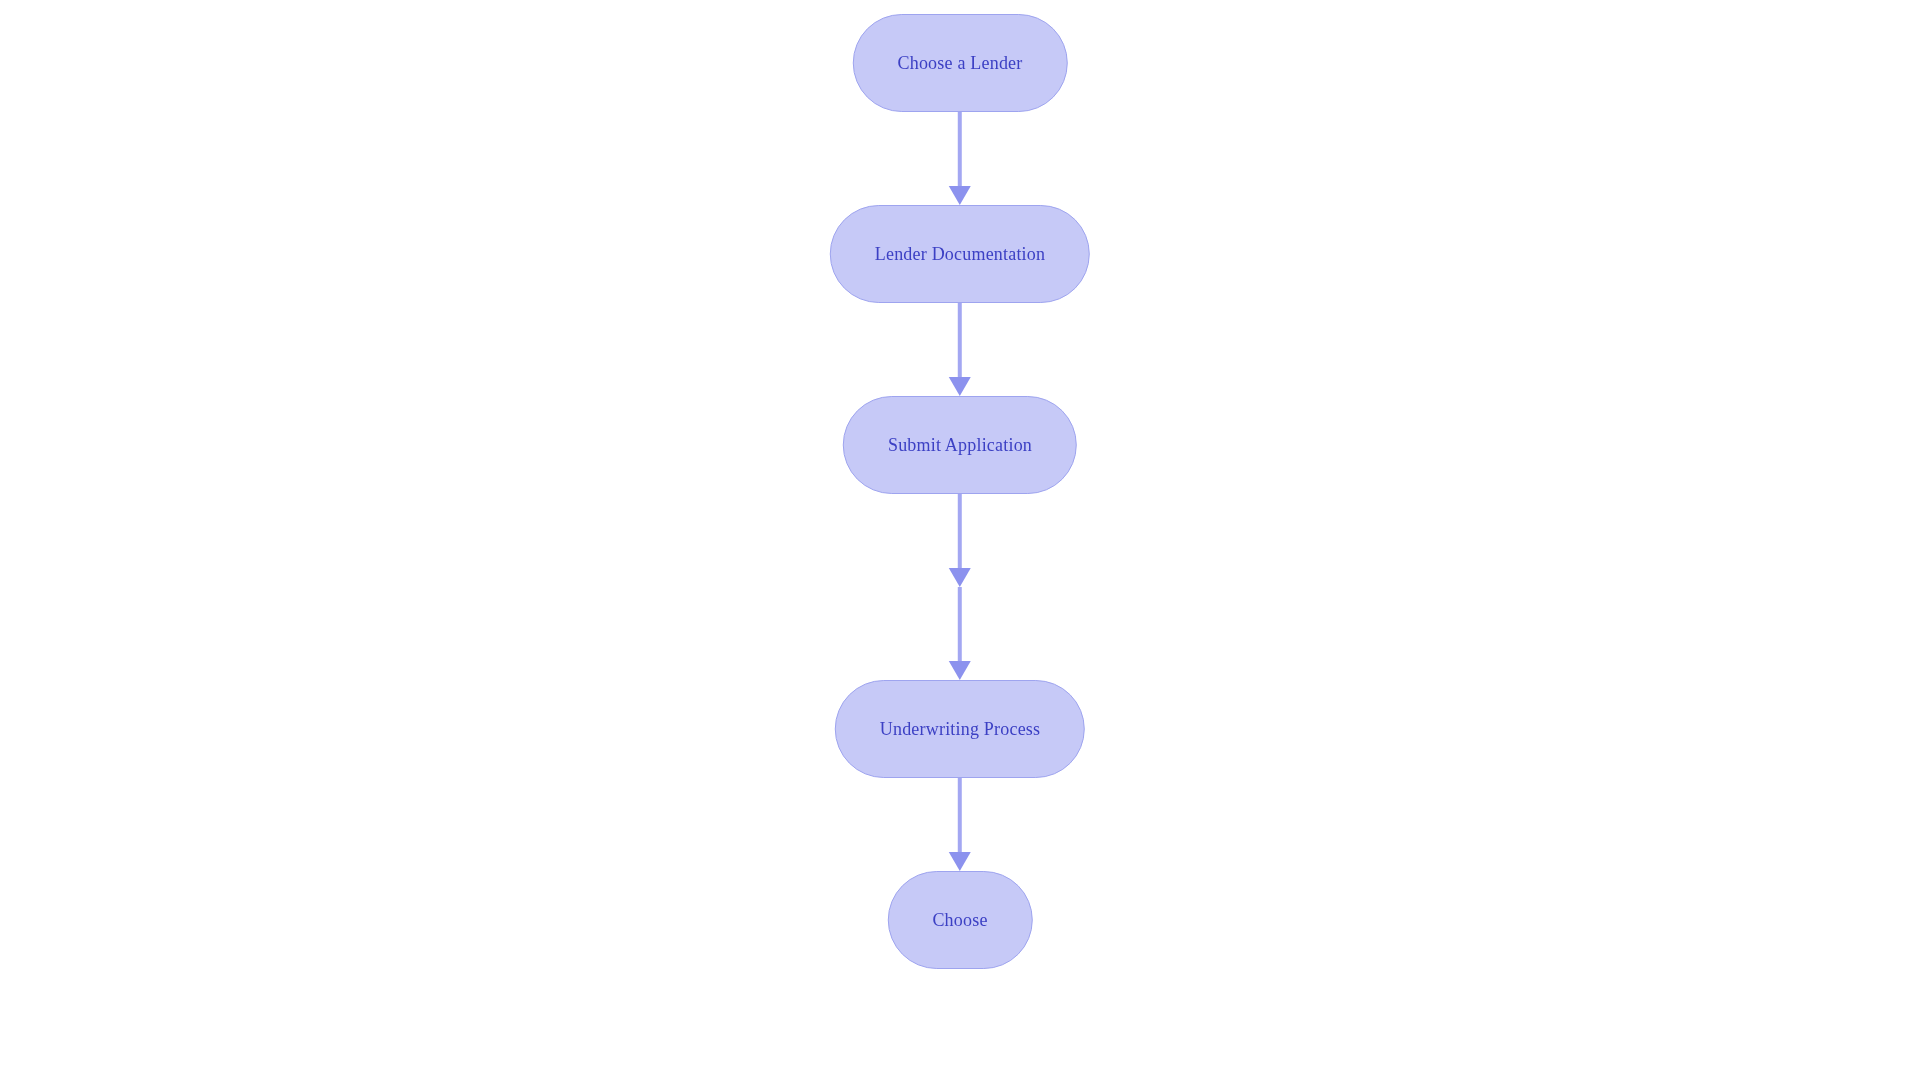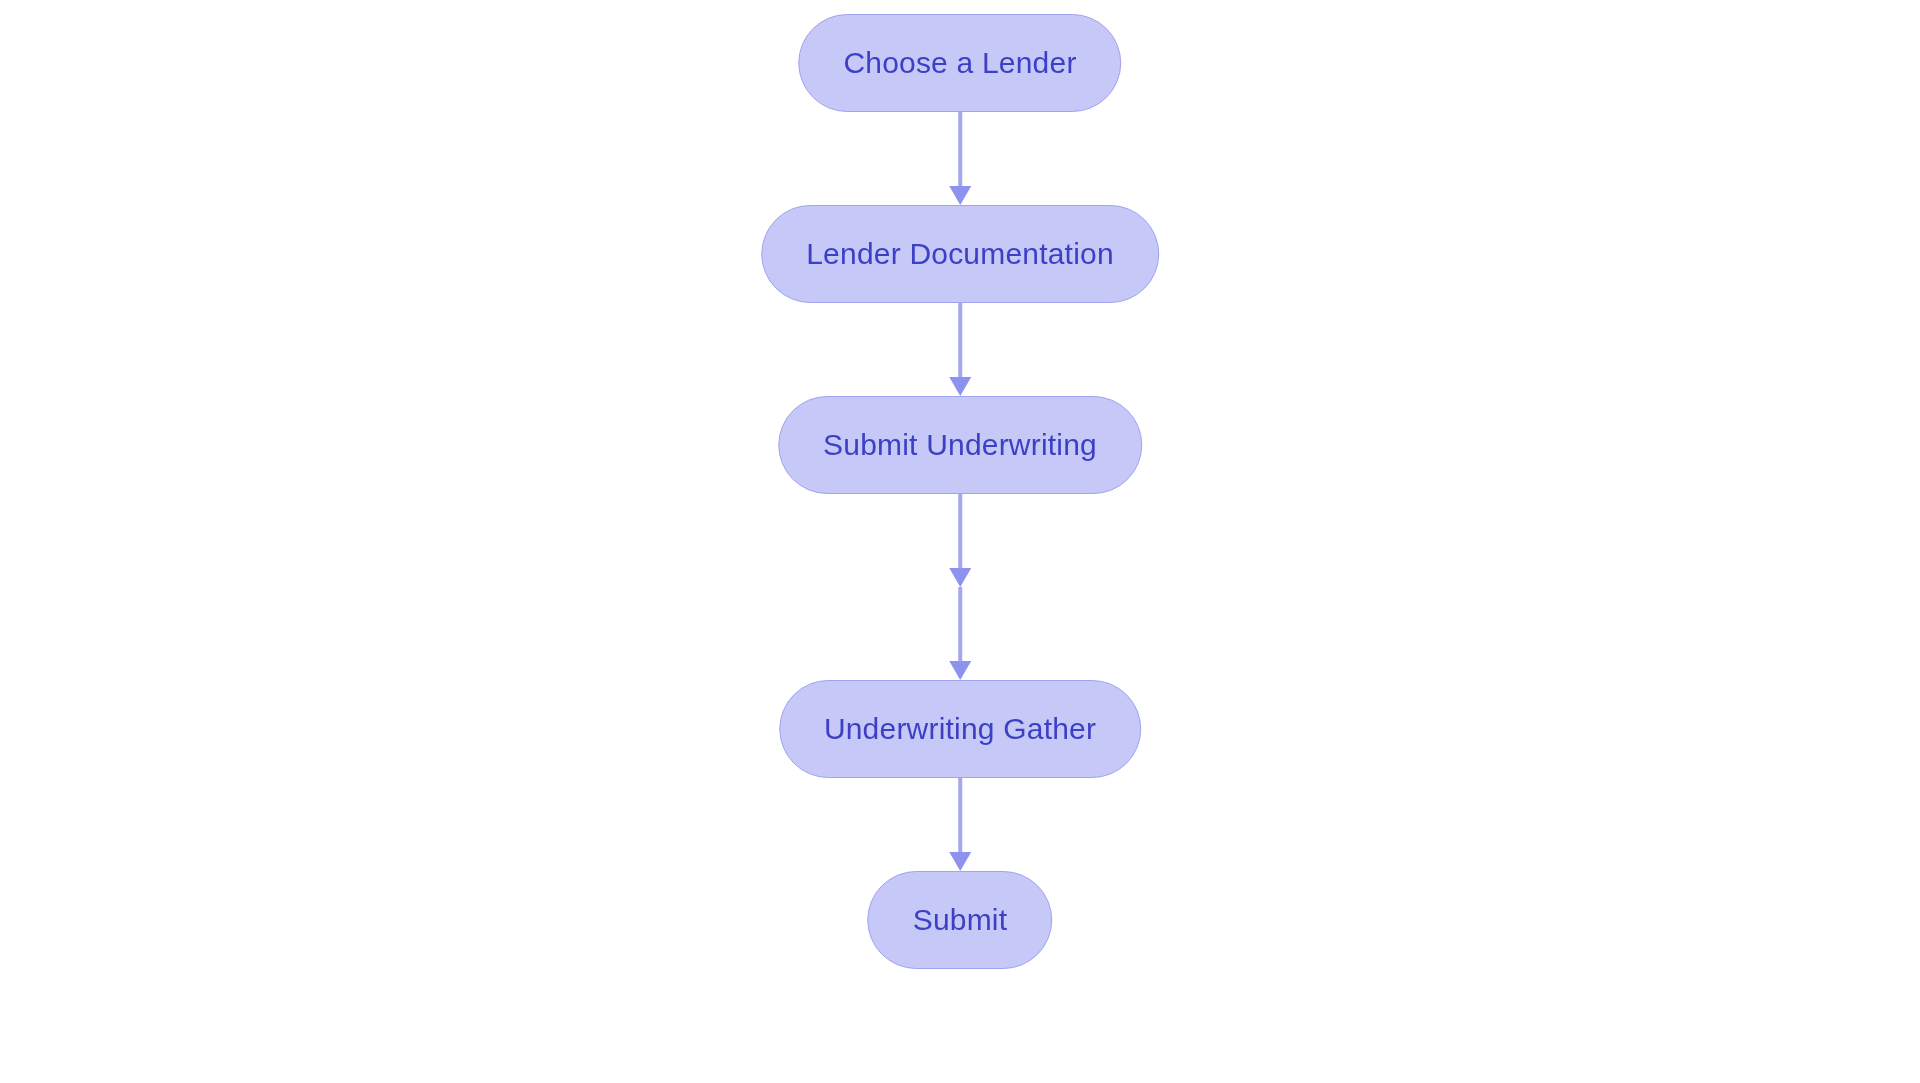--- a/index.html
+++ b/index.html
@@ -37,24 +37,25 @@
     height: 98px;
     padding: 0 44px;
     display: flex;
     align-items: center;
     justify-content: center;
     background: var(--node-fill);
     border: 1.5px solid var(--node-border);
     border-radius: 49px;
   }
   .node-label {
-    font-size: 30px;
+    font-size: 18px;
     color: var(--node-text);
     white-space: nowrap;
     letter-spacing: 0.2px;
+    font-family: Liberation Serif, serif;
   }
   .connector {
     height: 93px;
     display: flex;
     flex-direction: column;
     align-items: center;
   }
   .arrow-line {
     width: 4px;
     flex: 1;
@@ -87,41 +88,41 @@
     <div class="node">
       <span class="node-label">Lender Documentation</span>
     </div>
 
     <div class="connector">
       <div class="arrow-line"></div>
       <div class="arrow-head"></div>
     </div>
 
     <div class="node">
-      <span class="node-label">Submit Underwriting</span>
+      <span class="node-label">Submit Application</span>
     </div>
 
     <div class="connector">
       <div class="arrow-line"></div>
       <div class="arrow-head"></div>
     </div>
 
 
     <div class="connector">
       <div class="arrow-line"></div>
       <div class="arrow-head"></div>
     </div>
 
     <div class="node">
-      <span class="node-label">Underwriting Gather</span>
+      <span class="node-label">Underwriting Process</span>
     </div>
 
     <div class="connector">
       <div class="arrow-line"></div>
       <div class="arrow-head"></div>
     </div>
 
     <div class="node">
-      <span class="node-label">Submit</span>
+      <span class="node-label">Choose</span>
     </div>
 
   </div>
 </div>
 
 </body></html>

